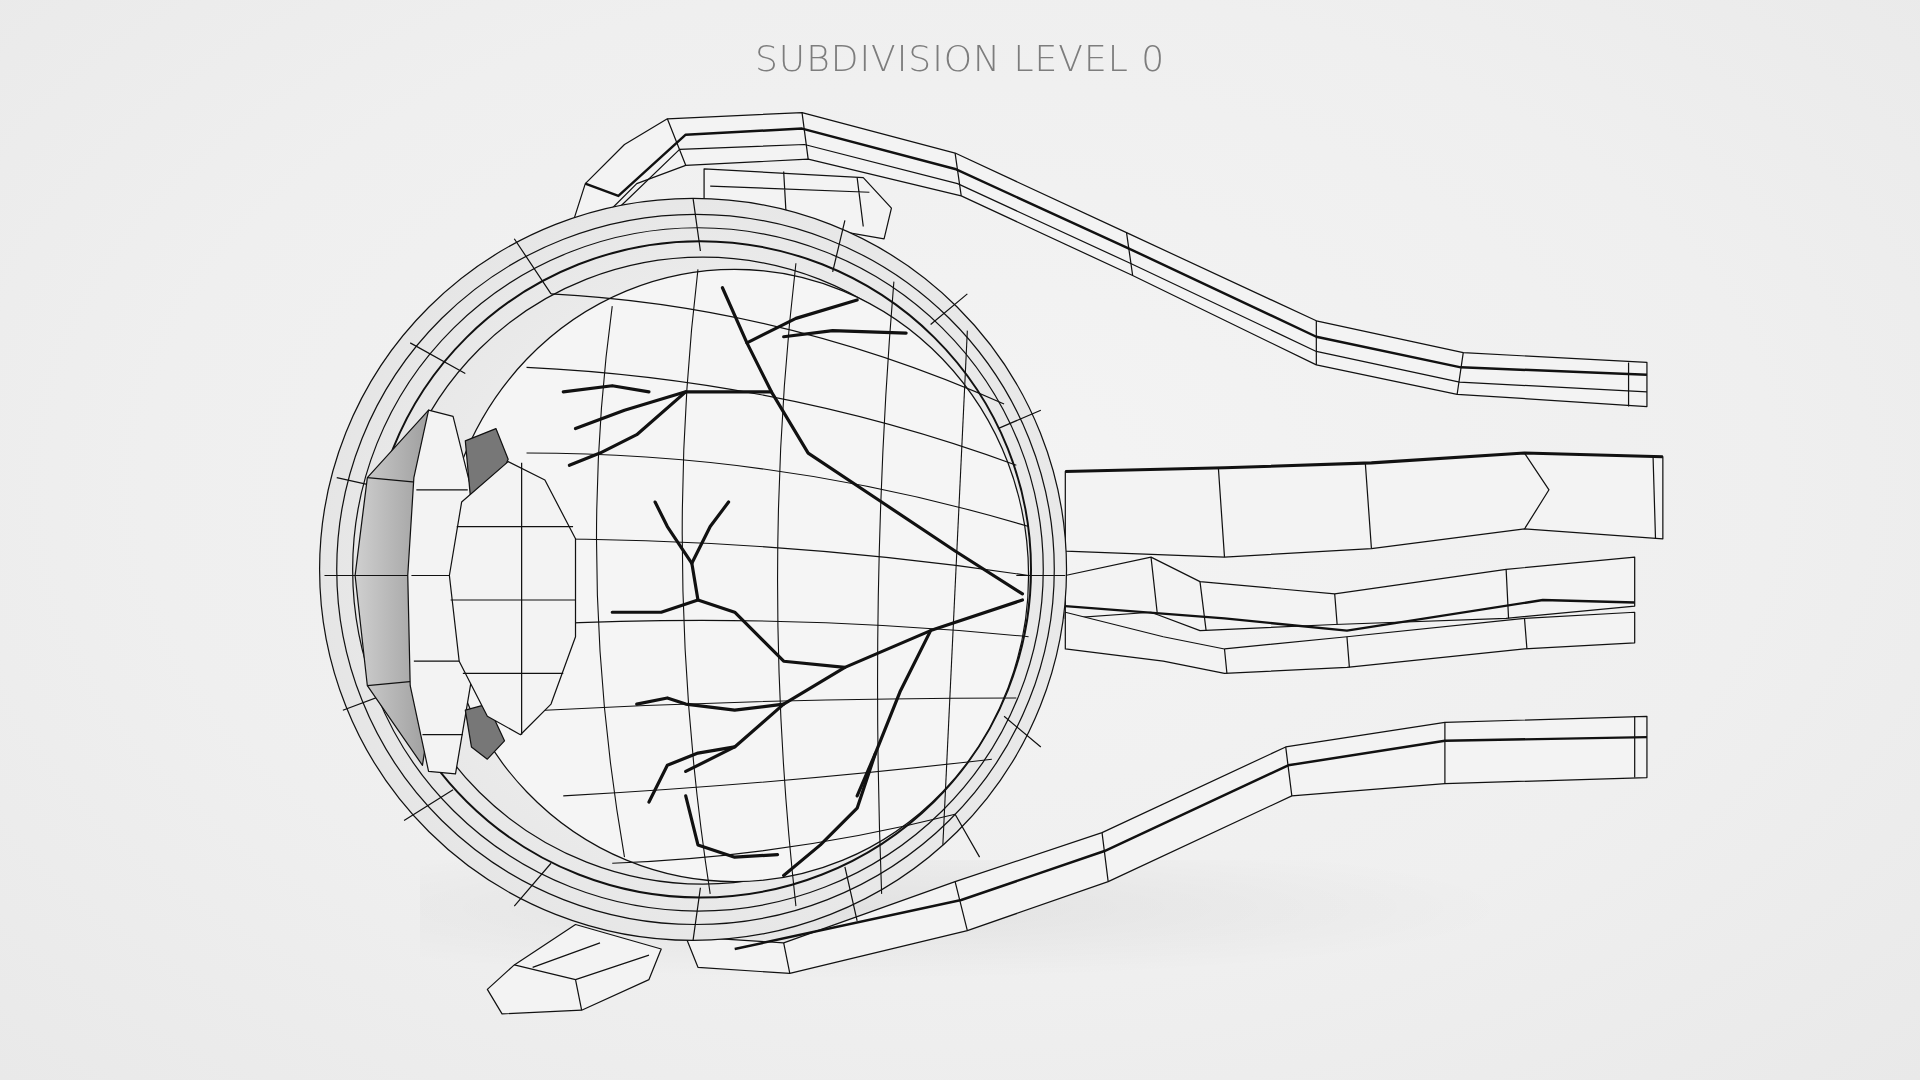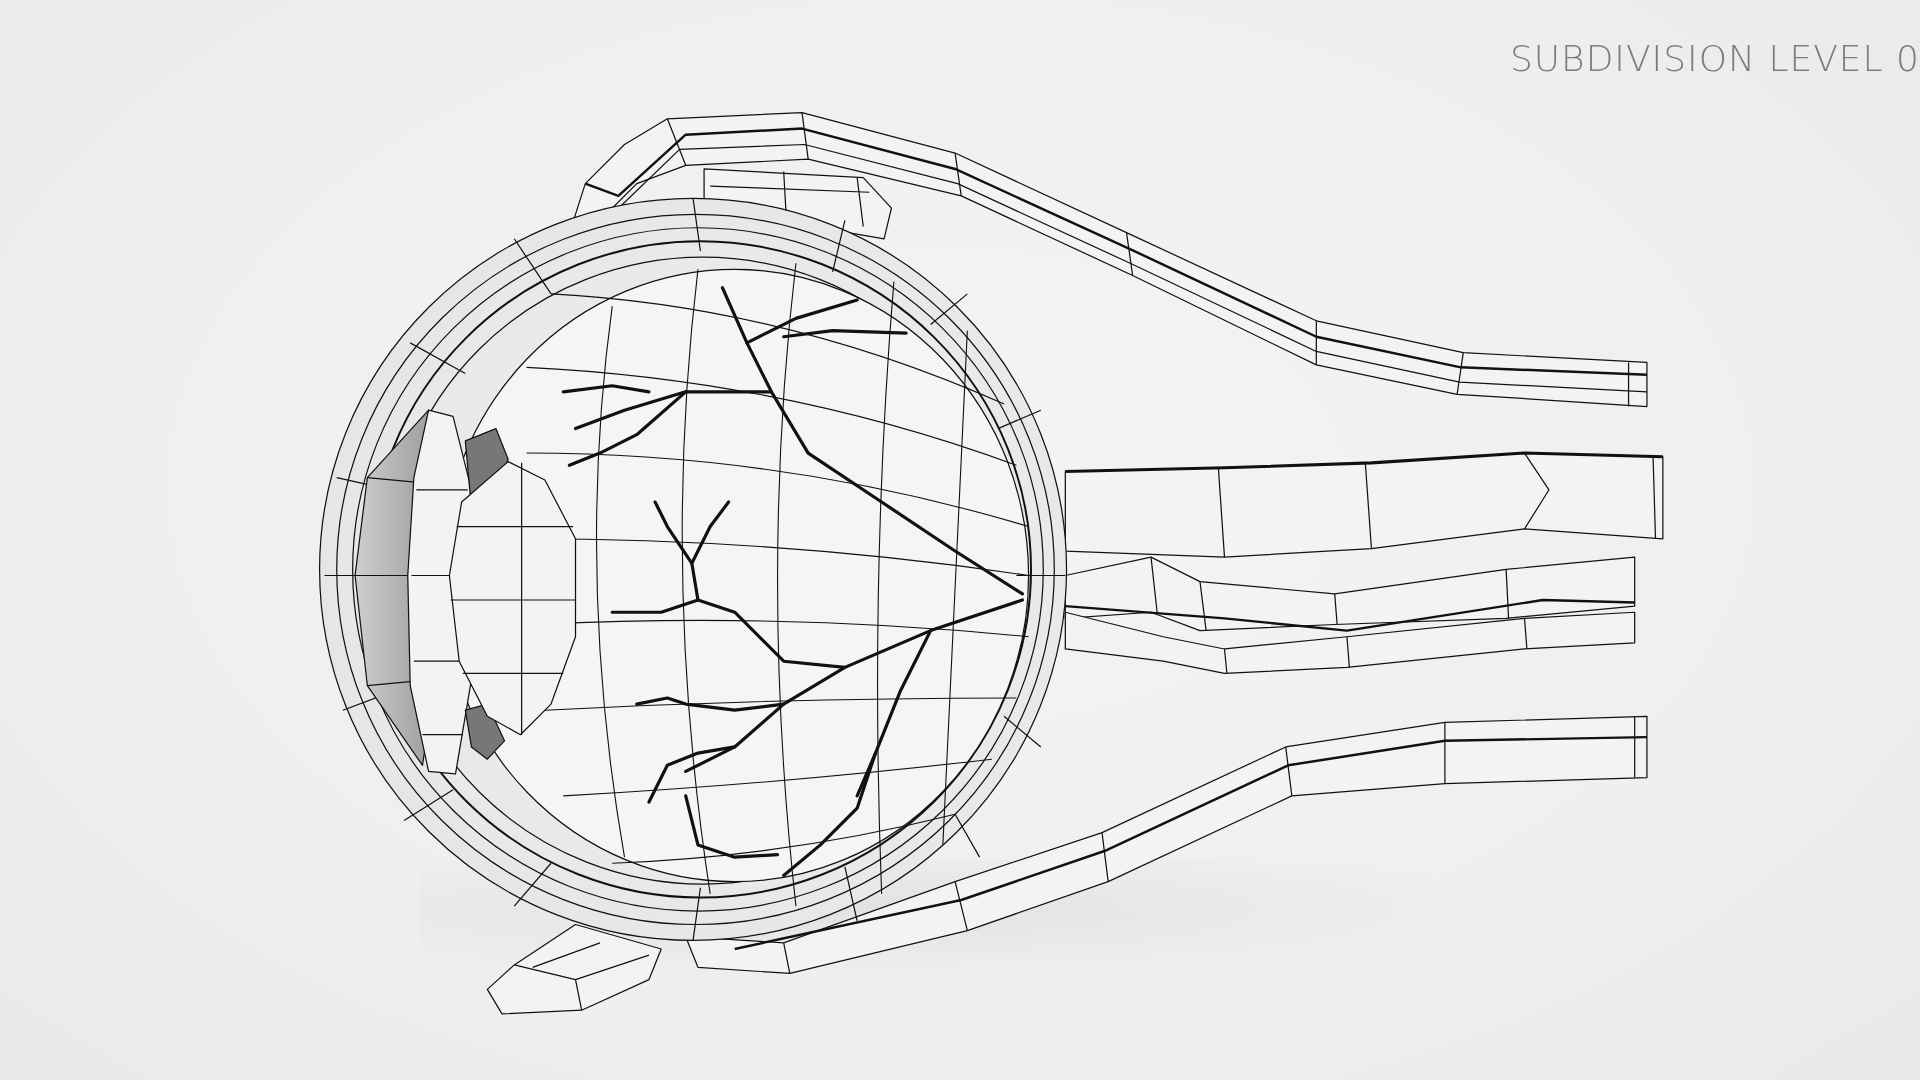--- a/index.html
+++ b/index.html
@@ -4,21 +4,21 @@
 <style>
   html, body { margin:0; padding:0; }
   body {
     width:1920px; height:1080px; overflow:hidden;
     background: radial-gradient(ellipse at 50% 45%, #f4f4f4 0%, #efefef 60%, #e9e9e9 100%);
     position:relative;
     font-family: "DejaVu Sans", sans-serif;
   }
   .title {
     position:absolute; left:0; right:0; top:38px;
-    text-align:right;
+    text-align:center;
     font-family:"DejaVu Sans", sans-serif;
     font-weight:200; font-size:36px; letter-spacing:1px;
     color:#7d7d7d;
   }
   .render { position:absolute; left:0; top:0; width:1920px; height:1080px; }
   .shadow { position:absolute; left:420px; top:860px; width:1100px; height:120px;
     background: radial-gradient(ellipse at 40% 40%, rgba(0,0,0,0.06), rgba(0,0,0,0) 70%); }
 </style>
 </head>
 <body>

